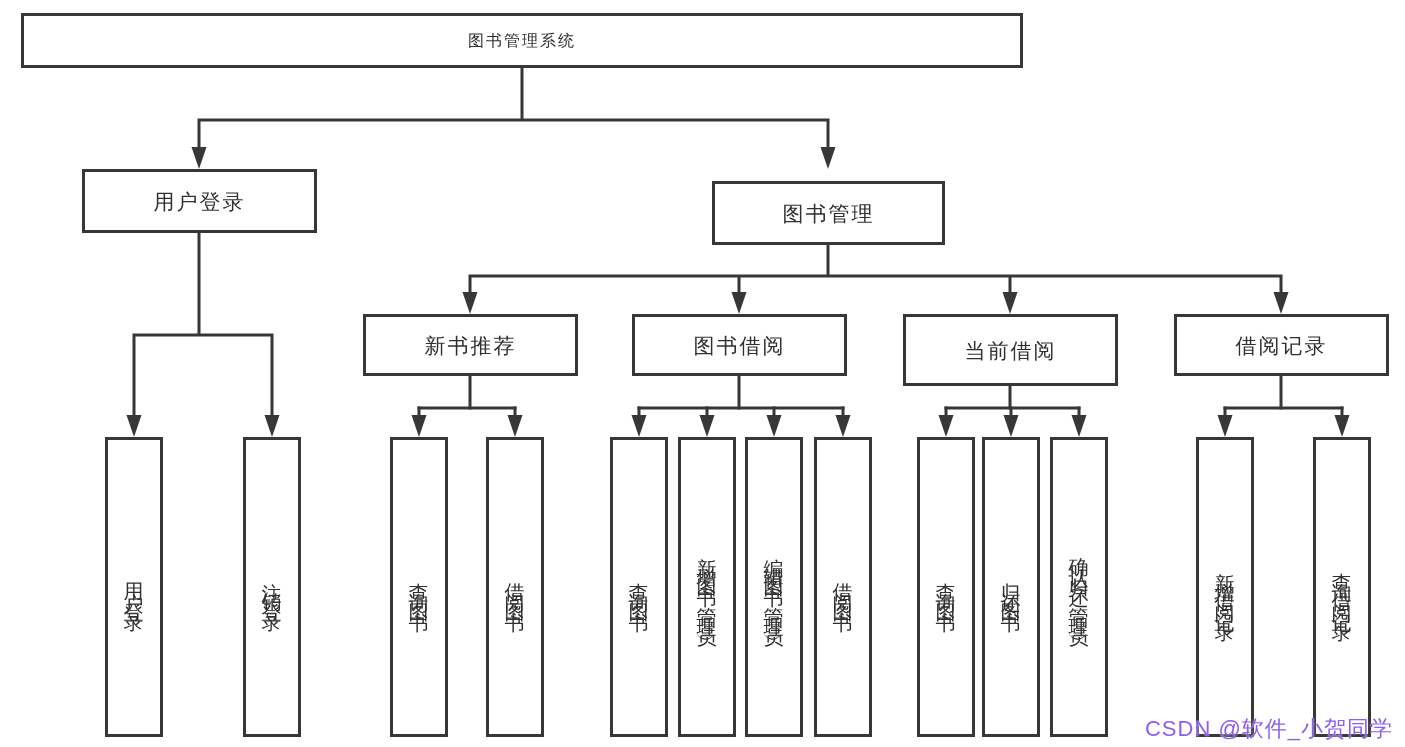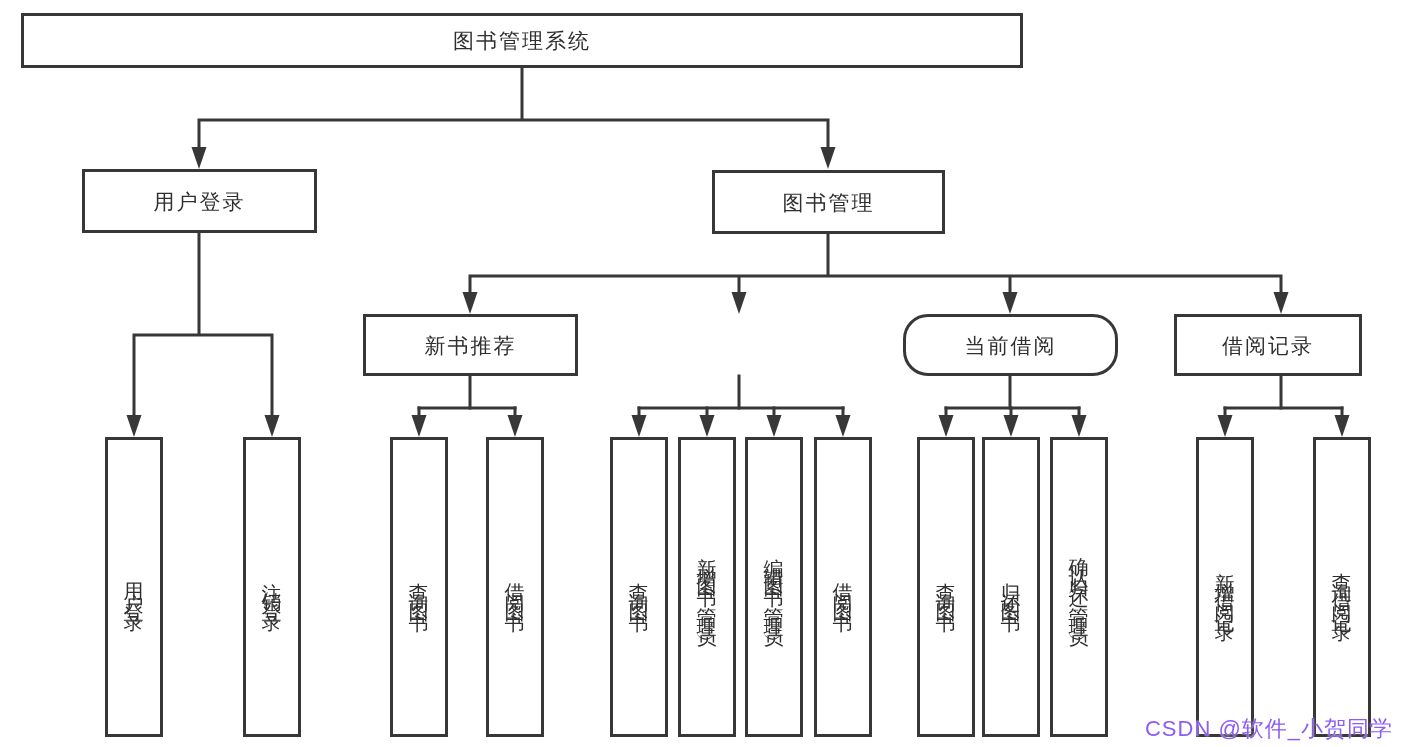--- a/index.html
+++ b/index.html
@@ -33,21 +33,21 @@
     justify-content: center;
     color: #2f2f2f;
   }
   .hbox span {
     font-size: 21px;
     letter-spacing: 2px;
     white-space: nowrap;
     line-height: 1;
   }
   .root-box span {
-    font-size: 21px;
+    font-size: 16px;
     letter-spacing: 2px;
     text-align: center;
   }
   .vbox span {
     writing-mode: vertical-rl;
     text-orientation: mixed;
     font-size: 20px;
     letter-spacing: 10px;
     line-height: 1.1;
     white-space: nowrap;
@@ -109,31 +109,34 @@
     </g>
   </svg>
 
   <div class="node hbox root-box" style="left:21px; top:13px; width:1002px; height:55px;">
     <span>图书管理系统</span>
   </div>
 
   <div class="node hbox" style="left:82px; top:169px; width:235px; height:64px;">
     <span>用户登录</span>
   </div>
-  <div class="node hbox" style="left:712px; top:170px; width:233px; height:64px;">
+  <div class="node hbox" style="left:712px; top:181px; width:233px; height:64px;">
     <span>图书管理</span>
   </div>
 
   <div class="node hbox" style="left:363px; top:314px; width:215px; height:62px;justify-content:center;">
     <span>新书推荐</span>
   </div>
-  <div class="node hbox" style="left:903px; top:314px; width:215px; height:62px;border-radius:25px;">
+  <div class="node hbox" style="left:632px; top:314px; width:215px; height:62px;">
+    <span>图书借阅</span>
+  </div>
+  <div class="node hbox" style="left:903px; top:314px; width:215px; height:72px;">
     <span>当前借阅</span>
   </div>
-  <div class="node hbox" style="left:1174px; top:314px; width:188px; height:62px;">
+  <div class="node hbox" style="left:1174px; top:314px; width:215px; height:62px;">
     <span>借阅记录</span>
   </div>
 
   <div class="node vbox" style="left:105px; top:437px; width:58px; height:300px;">
     <span>用户登录</span>
   </div>
   <div class="node vbox" style="left:243px; top:437px; width:58px; height:300px;">
     <span>注销登录</span>
   </div>
 

